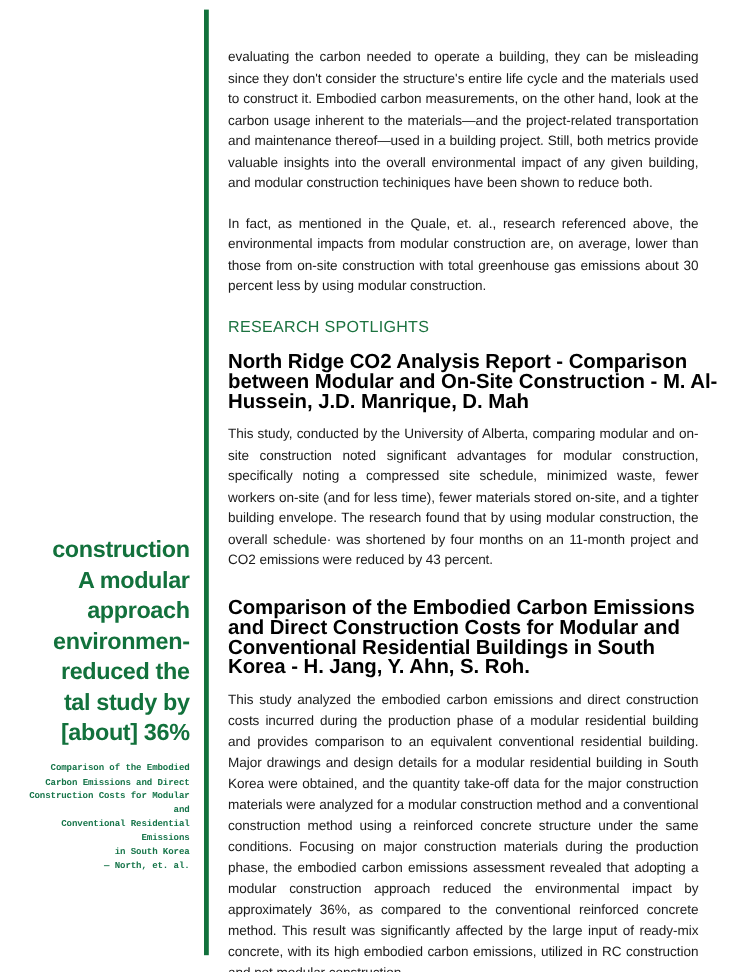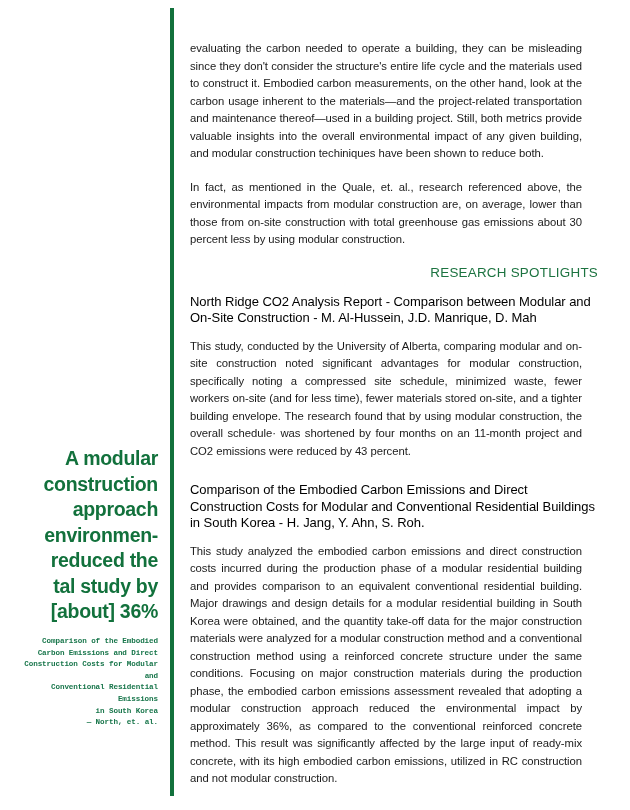--- a/index.html
+++ b/index.html
@@ -87,28 +87,27 @@
     color: #1a1a1a;
     letter-spacing: -0.05px;
   }
 
   h2.section-head {
     margin: 8px 0 14px 0;
     font-size: 13.4px;
     font-weight: normal;
     color: #1c7340;
     letter-spacing: 0.25px;
-    text-align: right;
   }
 
   h3.spotlight-title {
     margin: 0 0 11px 0;
-    font-size: 13px;
+    font-size: 17px;
     line-height: 16.5px;
-    font-weight: normal;
+    font-weight: bold;
     color: #000000;
     letter-spacing: -0.05px;
   }
 
   .spacer-sm { height: 6px; }
 
   
   .footer {
     position: absolute;
     left: 0;
@@ -153,22 +152,22 @@
 </head>
 <body>
 
 <div class="page">
 
   <div class="vrule"></div>
 
   <div class="margin-col">
 
     <div class="pullquote">
+      <span>construction</span>
       <span>A modular</span>
-      <span>construction</span>
       <span>approach</span>
       <span>environmen-</span>
       <span>reduced the</span>
       <span>tal study by</span>
       <span>[about] 36%</span>
     </div>
 
     <div class="attribution">
       <span>Comparison of the Embodied</span>
       <span>Carbon Emissions and Direct</span>

